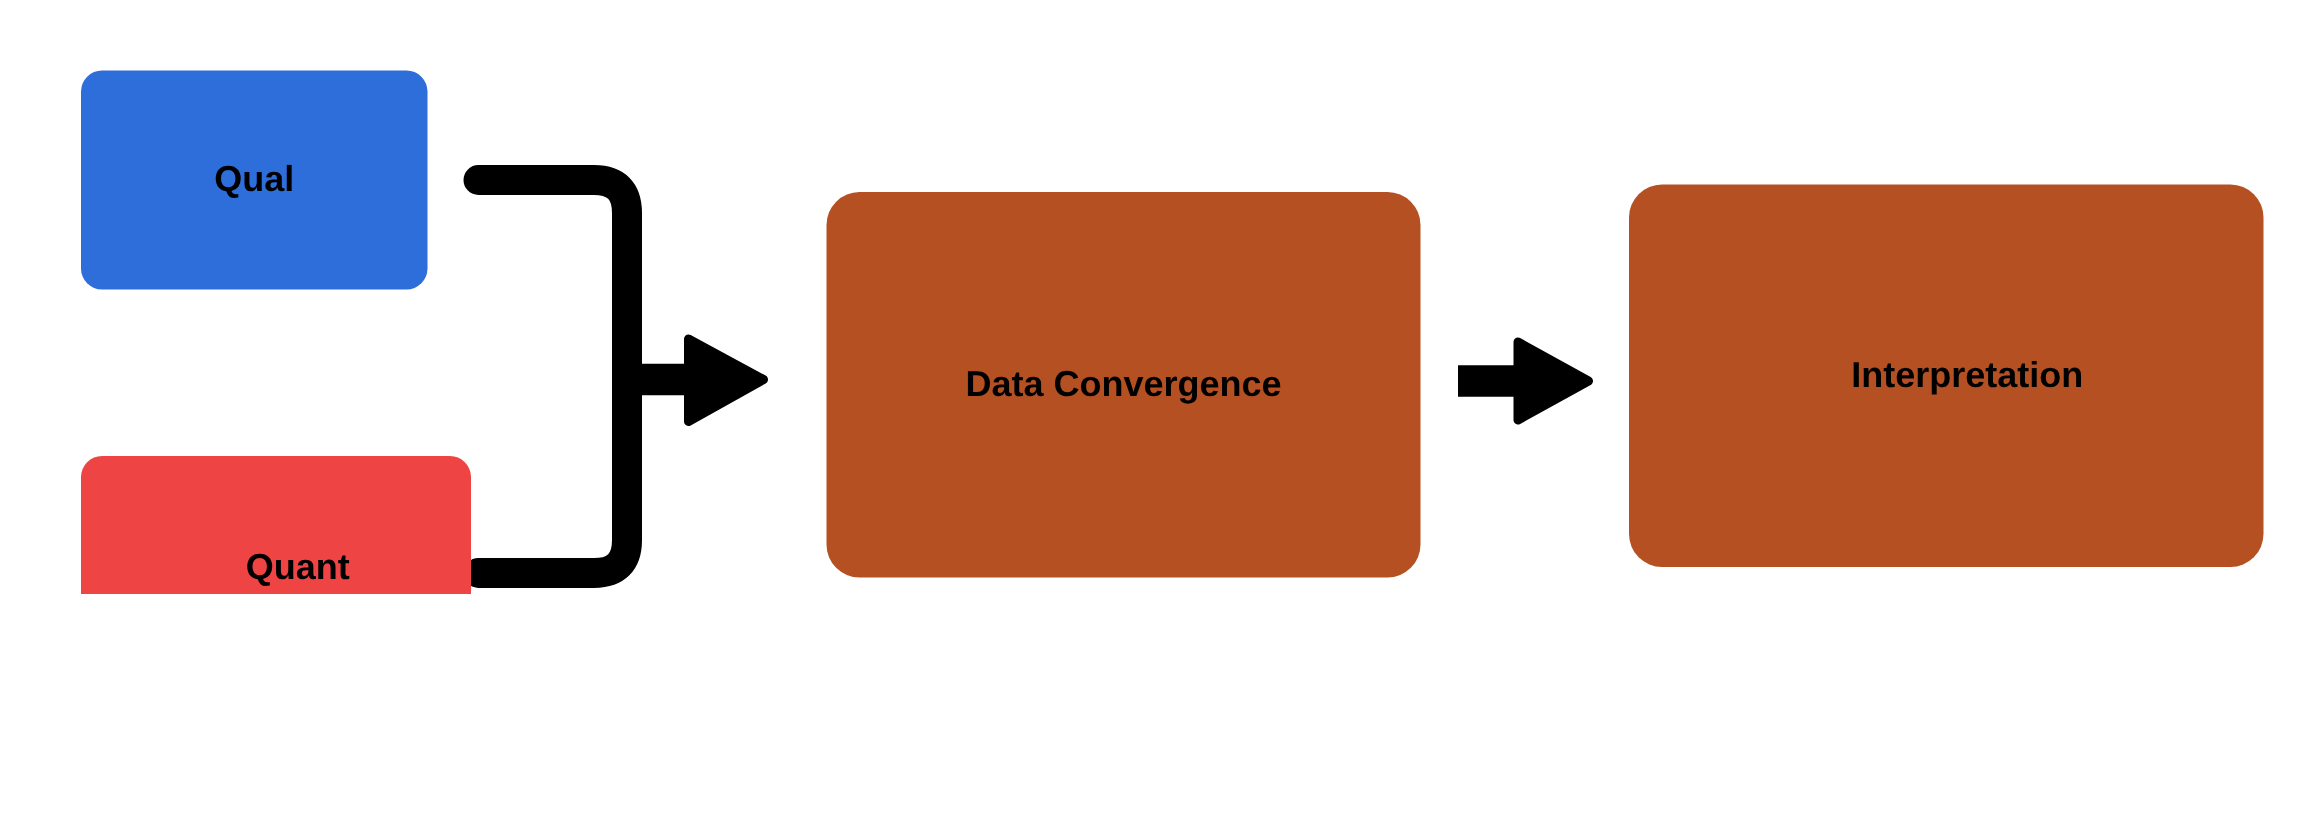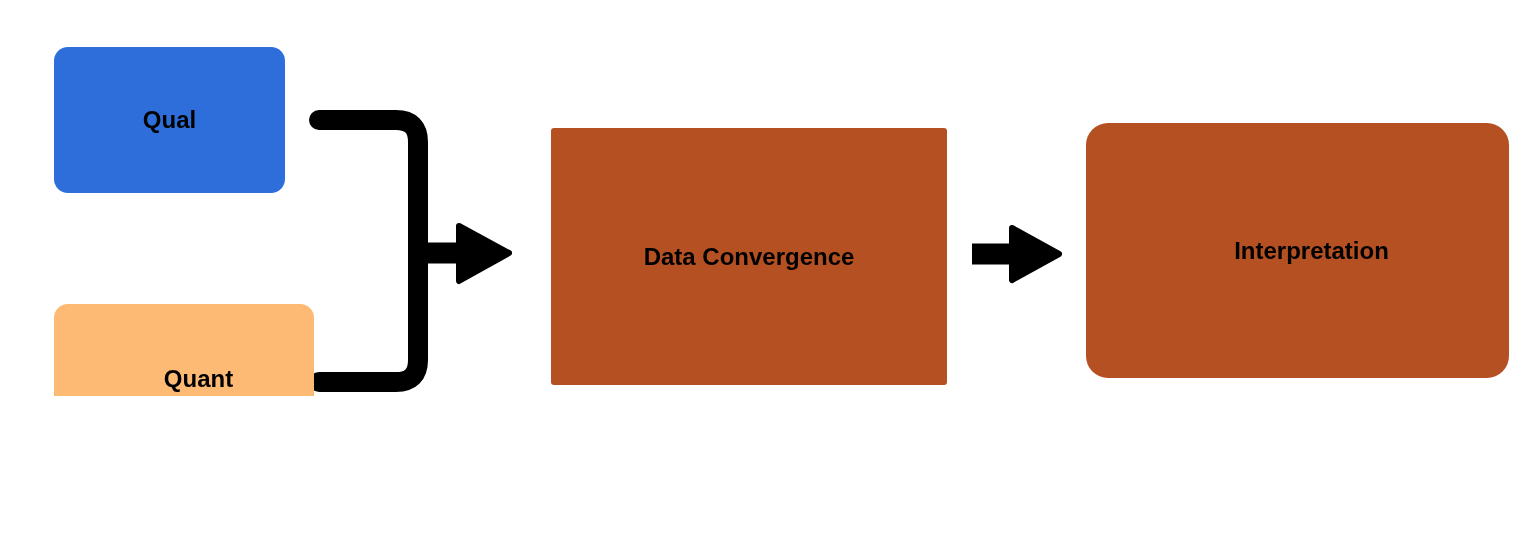--- a/index.html
+++ b/index.html
@@ -42,21 +42,21 @@
     border-radius: 14px;
   }
   .node-quant {
     left: 54px; top: 304px;
     width: 231px; height: 149px;
     border-radius: 14px;
   }
   .node-data-convergence {
     left: 551px; top: 128px;
     width: 396px; height: 257px;
-    border-radius: 3px;
+    border-radius: 22px;
   }
   .node-data-convergence .label {
     max-width: 220px; 
   }
   .node-interpretation {
     left: 1086px; top: 123px;
     width: 395px; height: 255px;
     border-radius: 22px;
   }
 </style>
@@ -73,21 +73,21 @@
     <polygon points="459,226 509,253 459,281" stroke-width="6" stroke-linejoin="round" fill="#000000" stroke="#000000"></polygon>
 
     <path d="M 972 254 H 1016" fill="none" stroke-width="21" stroke-linecap="butt" stroke="#000000"></path>
     <polygon points="1012,228 1059,254 1012,280" stroke-width="6" stroke-linejoin="round" fill="#000000" stroke="#000000"></polygon>
   </svg>
 
   <div class="node node-qual" style="background: rgb(45, 110, 219);">
     <span class="label">Qual</span>
   </div>
 
-  <div class="node node-quant" style="background: #fdba74; padding-left: 29px;">
+  <div class="node node-quant" style="background: #ef4444; padding-left: 29px;">
     <span class="label">Quant</span>
   </div>
 
   <div class="node node-data-convergence" style="background: rgb(181, 80, 34);">
     <span class="label">Data Convergence</span>
   </div>
 
   <div class="node node-interpretation" style="background: rgb(181, 80, 34); padding-left: 28px;">
     <span class="label">Interpretation</span>
   </div>

